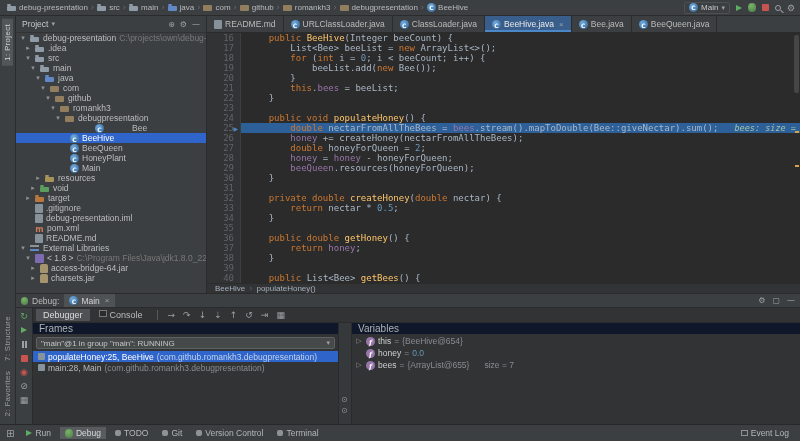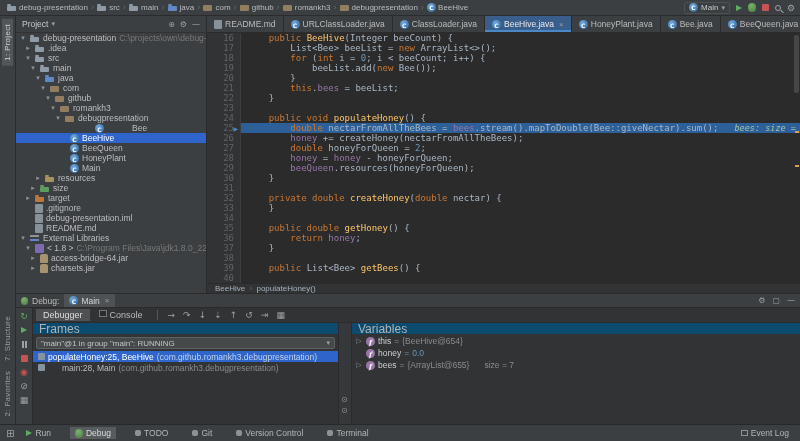--- a/index.html
+++ b/index.html
@@ -63,40 +63,40 @@
 .d-ltb{width:17px;background:#3c3f41;border-right:1px solid #2b2b2b;display:flex;flex-direction:column;align-items:center;padding-top:3px;gap:4px;flex:none}
 .dbtn{display:inline-flex;align-items:center;justify-content:center;width:11px;height:10px;font-size:9px;line-height:9px}
 .d-main{flex:1;display:flex;flex-direction:column;min-width:0}
 .d-tabs{height:15px;display:flex;align-items:center;border-bottom:1px solid #2b2b2b;padding-left:3px;gap:2px;flex:none}
 .d-tab{display:flex;gap:3px;padding:1px 7px;color:#bbb}
 .d-tab.active{background:#4e5254;color:#ddd}
 .d-sep{width:1px;height:10px;background:#55585a;margin:0 5px}
 .stepbtn{color:#9da0a2;font-size:9px;padding:0 3px;font-family:"DejaVu Sans",sans-serif}
 .d-content{flex:1;display:flex;min-height:0}
 .frames{width:306px;border-right:1px solid #2b2b2b;display:flex;flex-direction:column;flex:none;overflow:hidden}
-.mini-h{height:12px;background:#0c4a6e;border-bottom:1px solid #323232;display:flex;align-items:center;padding:0 6px;font-size:12px;color:#b0b3b5;flex:none}
+.mini-h{height:12px;background:#0f172a;border-bottom:1px solid #323232;display:flex;align-items:center;padding:0 6px;font-size:10px;color:#b0b3b5;flex:none}
 .combo{height:12px;margin:2px 3px;background:#45494a;border:1px solid #5e6162;border-radius:2px;display:flex;align-items:center;padding:0 4px;font-size:8px;color:#c3c6c8;white-space:nowrap;overflow:hidden}
 .combo .chev{margin-left:auto}
 .frow{height:11px;display:flex;align-items:center;padding:0 5px;font-size:8.5px;white-space:nowrap;overflow:hidden}
 .frow.sel{background:#2f65ca;color:#fff}
 .fpkg{margin-left:3px;color:#8a8d8f}
 .frow.sel .fpkg{color:#c2d2ec}
 .wstrip{width:13px;border-right:1px solid #2b2b2b;background:#36393b;position:relative;flex:none}
 .wi{position:absolute;left:2px;color:#8f9294;font-size:8px;font-family:"DejaVu Sans",sans-serif}
 .vars{flex:1;display:flex;flex-direction:column;min-width:0;overflow:hidden}
 .vrow{height:12px;display:flex;align-items:center;gap:3px;padding:0 3px;font-size:8.5px;white-space:nowrap}
 .vexp{width:8px;color:#8f9294;font-size:7px;text-align:center;font-family:"DejaVu Sans",sans-serif}
 .vname{color:#cfcfcf}
 .vval{color:#8a8d8f}
 .vnum{color:#6897bb}
 .vextra{color:#8a8d8f;margin-left:12px}
 
 .statusbar{position:absolute;left:0;right:0;bottom:0;height:17px;background:#3c3f41;border-top:1px solid #282828;display:flex;align-items:center;padding:0 6px;font-size:8.5px;gap:3px}
 .sb-grid{color:#9da0a2;font-size:10px;margin-right:4px;font-family:"DejaVu Sans",sans-serif}
-.sb-left,.sb-right{display:flex;align-items:center;gap:14px}
+.sb-left,.sb-right{display:flex;align-items:center;gap:4px}
 .sb-right{margin-left:auto}
 .sb-item{display:flex;align-items:center;gap:3px;padding:1px 5px;color:#b4b7b9}
 .sb-item.active{background:#585c5f;color:#d8dadc}
 
 .ic{display:inline-block;position:relative;flex:none;vertical-align:middle}
 .ic-folder{width:10px;height:9px}
 .ic-folder::before{content:"";position:absolute;left:0;top:3px;width:9px;height:5px;background:var(--fc,#8f9ba6);border-radius:1px}
 .ic-folder::after{content:"";position:absolute;left:0;top:1px;width:4px;height:2px;background:var(--fc,#8f9ba6);border-radius:1px}
 .c-src{--fc:#6187c4}.c-test{--fc:#5b9e60}.c-ex{--fc:#b9773f}.c-res{--fc:#a6935c}
 .ic-pkg{width:10px;height:9px}
@@ -297,36 +297,41 @@
           <span class="tlabel">Main</span>
         </div>
         <div class="trow" style="padding-left: 18px;">
           <span class="arr">▸</span>
           <span class="ic ic-folder c-res"></span>
           <span class="tlabel">resources</span>
         </div>
         <div class="trow" style="padding-left: 13px;">
           <span class="arr">▸</span>
           <span class="ic ic-folder c-test"></span>
-          <span class="tlabel">size</span>
+          <span class="tlabel">void</span>
         </div>
         <div class="trow" style="padding-left: 8px;">
           <span class="arr">▸</span>
           <span class="ic ic-folder c-ex"></span>
           <span class="tlabel">target</span>
         </div>
         <div class="trow" style="padding-left: 8px;">
           <span class="arr"></span>
           <span class="ic ic-file"></span>
           <span class="tlabel">.gitignore</span>
         </div>
         <div class="trow" style="padding-left: 8px;">
           <span class="arr"></span>
           <span class="ic ic-file"></span>
           <span class="tlabel">debug-presentation.iml</span>
+        </div>
+        <div class="trow" style="padding-left: 8px;">
+          <span class="arr"></span>
+          <span class="ic ic-mvn"></span>
+          <span class="tlabel">pom.xml</span>
         </div>
         <div class="trow" style="padding-left: 8px;">
           <span class="arr"></span>
           <span class="ic ic-file"></span>
           <span class="tlabel">README.md</span>
         </div>
         <div class="trow" style="padding-left: 3px;">
           <span class="arr">▾</span>
           <span class="ic ic-lib"></span>
           <span class="tlabel">External Libraries</span>
@@ -361,24 +366,20 @@
           <span>URLClassLoader.java</span>
         </div>
         <div class="tab">
           <span class="ic ic-class"></span>
           <span>ClassLoader.java</span>
         </div>
         <div class="tab active">
           <span class="ic ic-class"></span>
           <span>BeeHive.java</span>
           <span class="tab-close">×</span>
-        </div>
-        <div class="tab">
-          <span class="ic ic-class"></span>
-          <span>HoneyPlant.java</span>
         </div>
         <div class="tab">
           <span class="ic ic-class"></span>
           <span>Bee.java</span>
         </div>
         <div class="tab">
           <span class="ic ic-class"></span>
           <span>BeeQueen.java</span>
         </div>
       </div>
@@ -424,20 +425,21 @@
         <div class="cl"></div>
         <div class="cl"><span class="tk-p">    </span><span class="tk-k">public void </span><span class="tk-m">populateHoney</span><span class="tk-p">() {</span></div>
         <div class="cl exec"><span class="tk-p">        </span><span class="tk-k">double </span><span class="tk-p">nectarFromAllTheBees = </span><span class="tk-f">bees</span><span class="tk-p">.stream().mapToDouble(Bee::giveNectar).sum();</span><span class="dbg-hint">bees: size = 7</span></div>
         <div class="cl"><span class="tk-p">        </span><span class="tk-f">honey</span><span class="tk-p"> += createHoney(nectarFromAllTheBees);</span></div>
         <div class="cl"><span class="tk-p">        </span><span class="tk-k">double </span><span class="tk-p">honeyForQueen = </span><span class="tk-n">2</span><span class="tk-p">;</span></div>
         <div class="cl"><span class="tk-p">        </span><span class="tk-f">honey</span><span class="tk-p"> = </span><span class="tk-f">honey</span><span class="tk-p"> - honeyForQueen;</span></div>
         <div class="cl"><span class="tk-p">        </span><span class="tk-f">beeQueen</span><span class="tk-p">.resources(honeyForQueen);</span></div>
         <div class="cl"><span class="tk-p">    }</span></div>
         <div class="cl"></div>
         <div class="cl"><span class="tk-p">    </span><span class="tk-k">private double </span><span class="tk-m">createHoney</span><span class="tk-p">(</span><span class="tk-k">double</span><span class="tk-p"> nectar) {</span></div>
+        <div class="cl"><span class="tk-p">        </span><span class="tk-k">return </span><span class="tk-p">nectar * </span><span class="tk-n">0.5</span><span class="tk-p">;</span></div>
         <div class="cl"><span class="tk-p">    }</span></div>
         <div class="cl"></div>
         <div class="cl"><span class="tk-p">    </span><span class="tk-k">public double </span><span class="tk-m">getHoney</span><span class="tk-p">() {</span></div>
         <div class="cl"><span class="tk-p">        </span><span class="tk-k">return </span><span class="tk-f">honey</span><span class="tk-p">;</span></div>
         <div class="cl"><span class="tk-p">    }</span></div>
         <div class="cl"></div>
         <div class="cl"><span class="tk-p">    </span><span class="tk-k">public </span><span class="tk-p">List&lt;Bee&gt; </span><span class="tk-m">getBees</span><span class="tk-p">() {</span></div>
       </div>
     <div class="scroll">
       <div class="thumb"></div>
@@ -518,21 +520,21 @@
               <span class="chev">▾</span>
             </div>
             <div id="frames-list">
                 <div class="frow sel">
                   <span class="ic ic-frame"></span>
                   <span style="margin-left: 3px;">populateHoney:25, BeeHive</span>
                   <span class="fpkg">(com.github.romankh3.debugpresentation)</span>
                 </div>
                 <div class="frow">
                   <span class="ic ic-frame"></span>
-                  <span style="margin-left: 17px;">main:28, Main</span>
+                  <span style="margin-left: 3px;">main:28, Main</span>
                   <span class="fpkg">(com.github.romankh3.debugpresentation)</span>
                 </div>
               </div>
           </div>
           <div class="wstrip" id="wstrip">
               <span class="wi" style="top: 72px;">⊙</span>
               <span class="wi" style="top: 83px;">⊙</span>
             </div>
           <div class="vars">
             <div class="mini-h">Variables</div>

